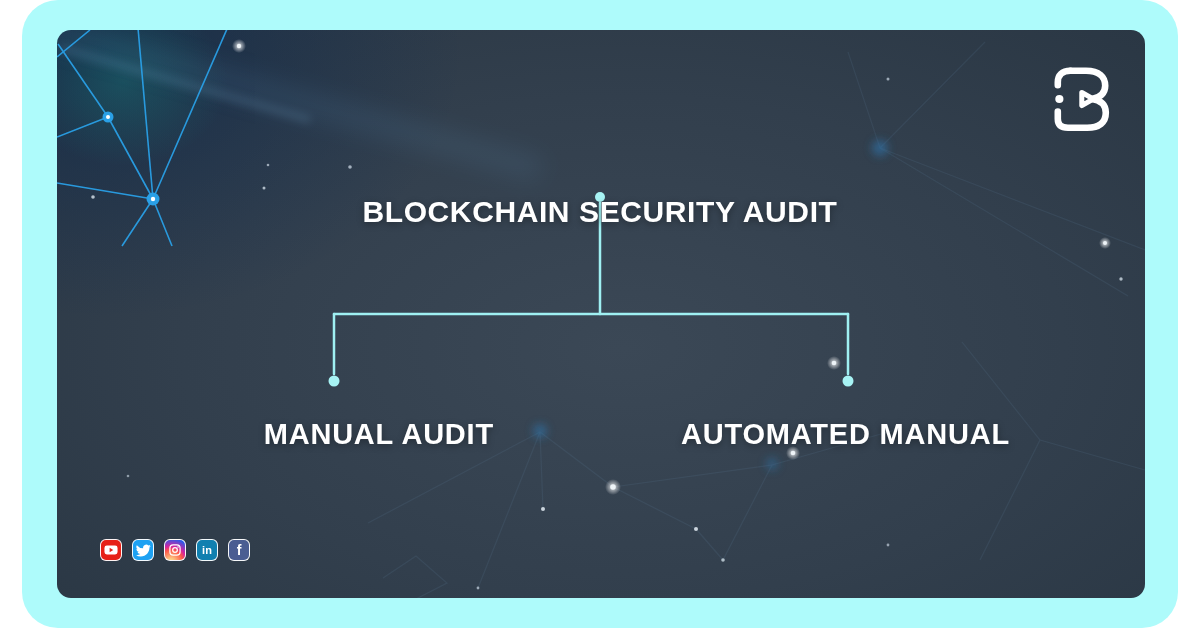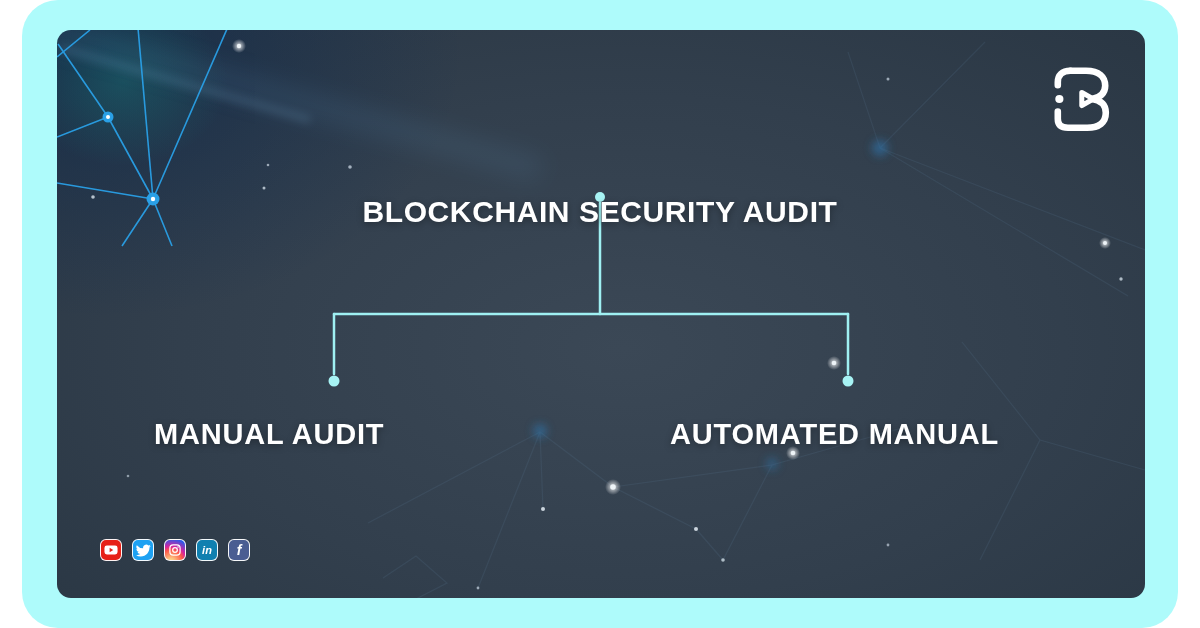--- a/index.html
+++ b/index.html
@@ -21,29 +21,29 @@
       radial-gradient(980px 560px at 52% 56%, #3b4856 0%, #323f4d 45%, #2a3744 78%, #263340 100%);
   }
   .decor{position:absolute;left:0;top:0;pointer-events:none;}
   .title{
     position:absolute;left:0;right:0;top:147px;text-align:center;
     color:#ffffff;font-size:30px;font-weight:bold;letter-spacing:0.6px;
     text-shadow:0 2px 7px rgba(0,0,0,0.35);
     margin-top:48px;
   }
   .node-label{
-    position:absolute;top:418px;width:340px;text-align:left;
+    position:absolute;top:418px;width:340px;text-align:right;
     color:#ffffff;font-size:29px;font-weight:bold;letter-spacing:0.8px;
     text-shadow:0 2px 7px rgba(0,0,0,0.35);
   }
   .node-left{left:154px;}
   .node-right{left:670px;}
   .logo{position:absolute;left:1050px;top:64px;width:60px;height:70px;}
   .social{
-    position:absolute;left:100px;top:539px;display:flex;gap:10px;font-style:italic;
+    position:absolute;left:100px;top:539px;display:flex;gap:10px;
   }
   .tile{
     width:22px;height:22px;border-radius:6px;box-sizing:border-box;
     border:1.5px solid rgba(255,255,255,0.95);
     display:flex;align-items:center;justify-content:center;
     color:#fff;cursor:pointer;
   }
   .tile-youtube{background:#e62117;}
   .tile-twitter{background:#1da1f2;}
   .tile-instagram{background:radial-gradient(circle at 30% 110%, #fdf497 0%, #fd5949 45%, #d6249f 60%, #285AEB 90%);}

